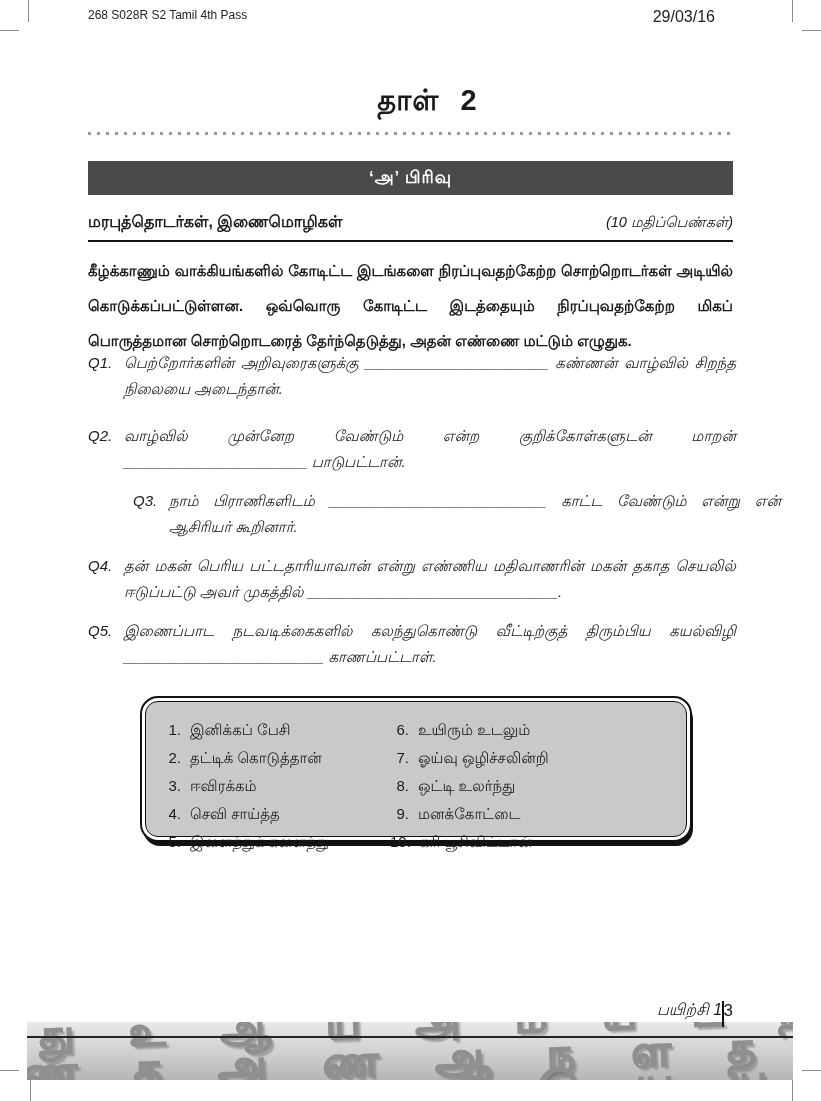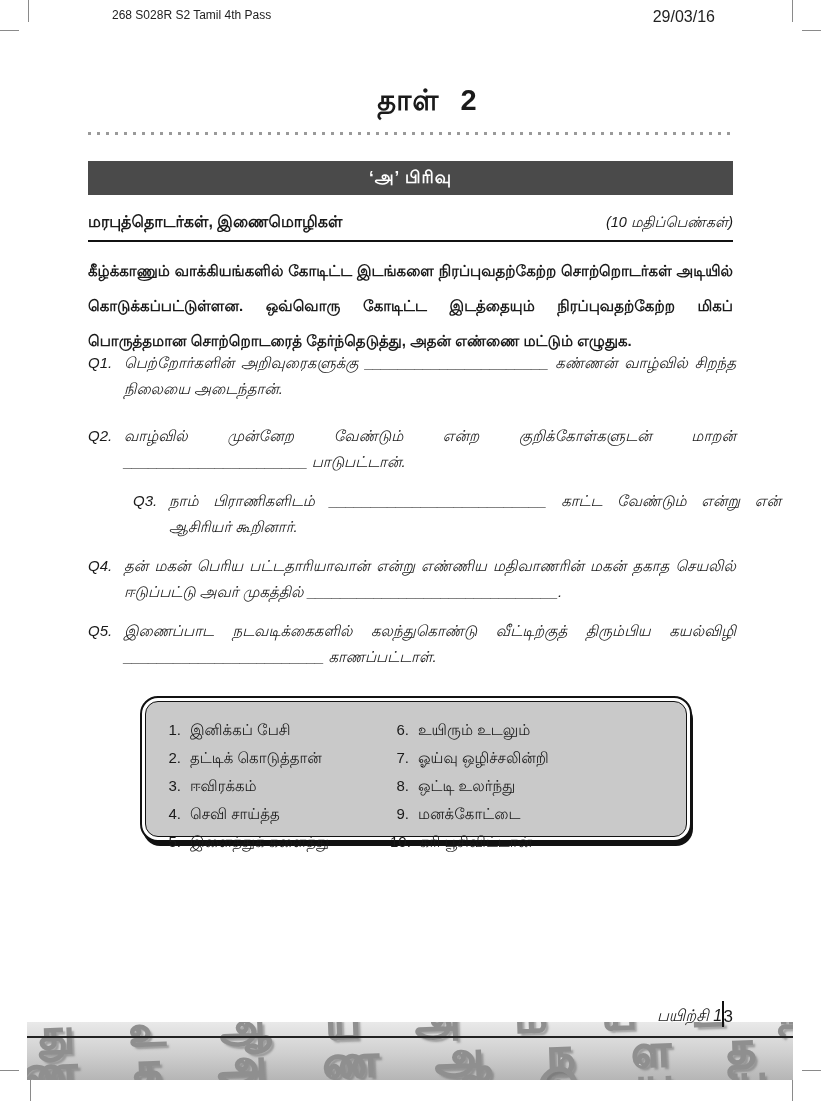--- a/index.html
+++ b/index.html
@@ -11,21 +11,21 @@
     font-family: "Liberation Sans", sans-serif;
     color: #1a1a1a;
     overflow: hidden;
   }
   
   .crop { position: absolute; background: #8a8a8a; }
   .crop.v { width: 1px; height: 22px; }
   .crop.h { width: 19px; height: 1px; }
 
   
-  .hdr-left  { position: absolute; left: 112px; top: 8px;  font-size: 12px; color: #222; }
+  .hdr-left  { position: absolute; left: 88px; top: 8px;  font-size: 12px; color: #222; }
   .hdr-right { position: absolute; right: 106px; top: 8px; font-size: 16px; color: #222; }
 
   
   .title {
     position: absolute; left: 17px; top: 84px; width: 100%;
     text-align: center; font-size: 29px; font-weight: bold;
     word-spacing: 12px; letter-spacing: 1px;
   }
   .dotted-rule {
     position: absolute; left: 88px; top: 132px; width: 645px; height: 3px;
@@ -77,21 +77,21 @@
   }
   .opt-col { position: absolute; top: 14px; }
   .opt-col.left  { left: 16px; }
   .opt-col.right { left: 244px; }
   .opt-item { display: flex; line-height: 28px; font-size: 15px; }
   .opt-num  { flex: 0 0 28px; text-align: right; padding-right: 9px; }
 
   
   .footer {
     position: absolute; top: 1001px; right: 88px; z-index: 3;
-    display: flex; align-items: flex-end; gap: 0;
+    display: flex; align-items: flex-start; gap: 0;
   }
   .footer-exercise { font-size: 16px; font-style: italic; }
   .footer-divider { width: 1.5px; height: 26px; background: #111; }
   .footer-page { font-size: 17px; }
   .footer-rule {
     position: absolute; left: 27px; top: 1036px; width: 766px; height: 2px;
     background: #222; z-index: 2;
   }
 
   

